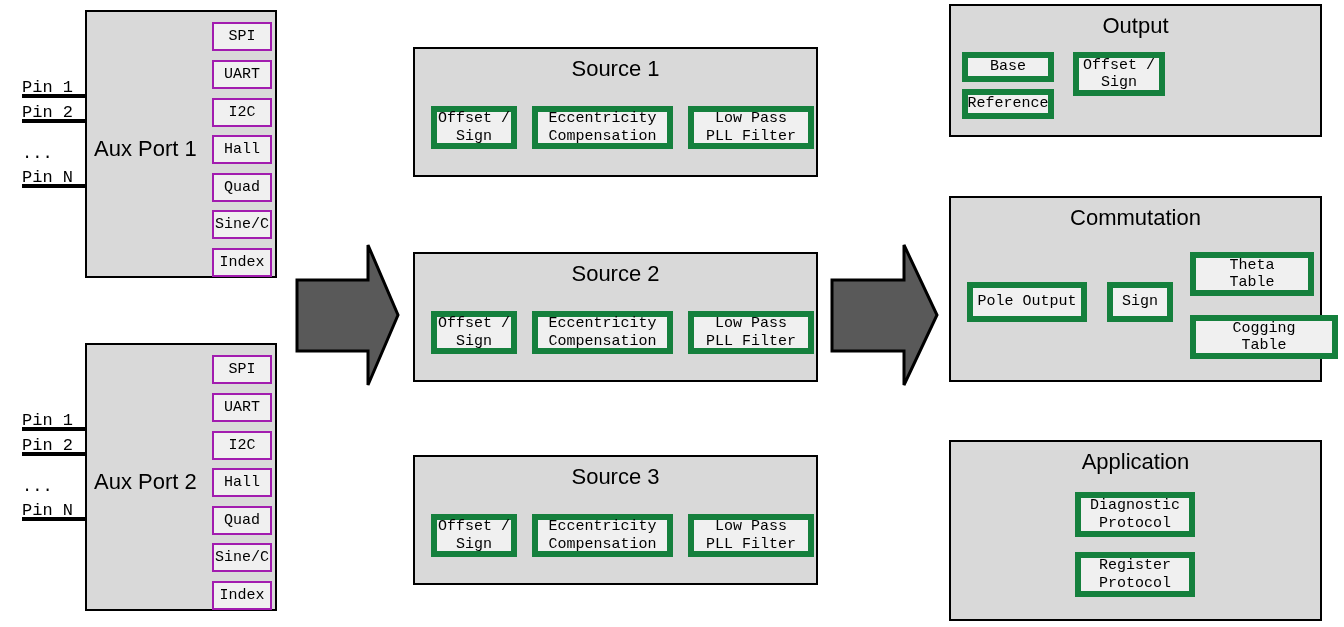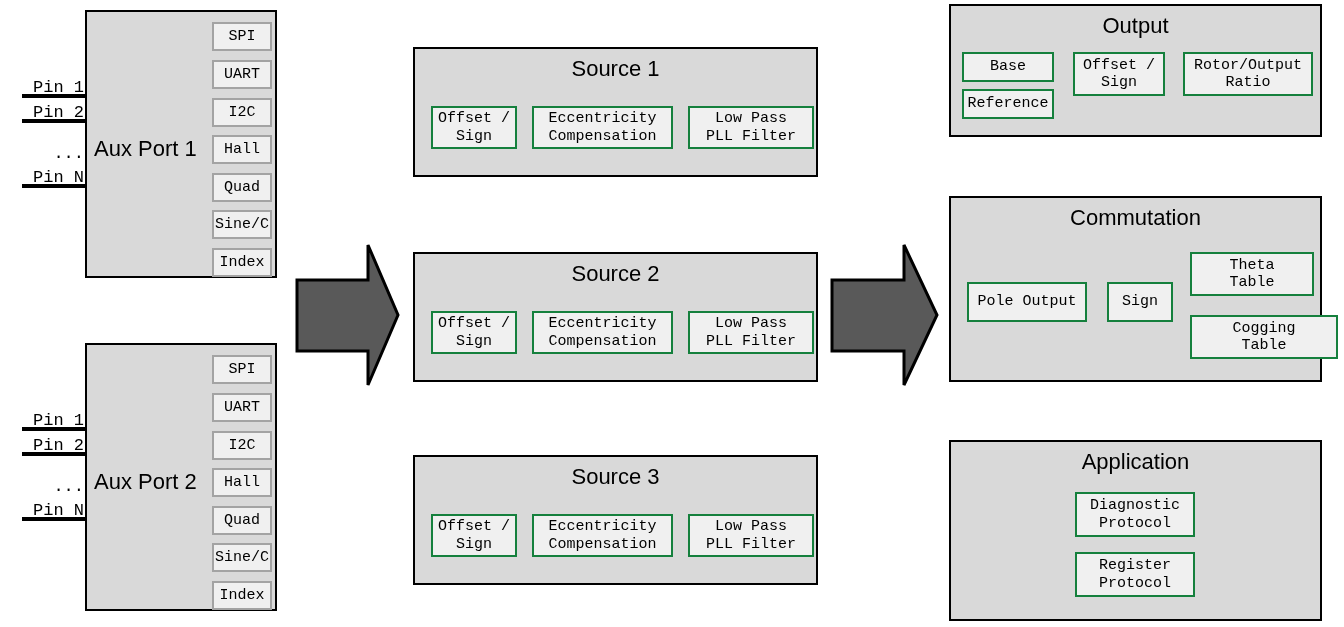--- a/index.html
+++ b/index.html
@@ -29,21 +29,21 @@
     right: 0;
     text-align: center;
     font-family: "Liberation Sans", sans-serif;
     font-size: 22px;
     color: #000000;
     line-height: 1;
   }
   .chip {
     position: absolute;
     background: #f0f0f0;
-    border: 2px solid #15803d;
+    border: 6px solid #15803d;
     box-sizing: border-box;
     font-family: "Liberation Mono", monospace;
     font-size: 15px;
     color: #000000;
     display: flex;
     align-items: center;
     justify-content: center;
     text-align: center;
     line-height: 1.15;
     white-space: pre-line;
@@ -61,39 +61,38 @@
     font-family: "Liberation Sans", sans-serif;
     font-size: 22px;
     color: #000000;
     white-space: nowrap;
   }
   .proto {
     position: absolute;
     width: 60px;
     height: 29px;
     background: #f0f0f0;
-    border: 2px solid #a3a3a3;
+    border: 2px solid #a21caf;
     box-sizing: border-box;
     font-family: "Liberation Mono", monospace;
     font-size: 15px;
     color: #000000;
     display: flex;
     align-items: center;
     justify-content: center;
     line-height: 1;
   }
 
   
   .pin-label {
     position: absolute;
     font-family: "Liberation Mono", monospace;
     font-size: 17px;
     color: #000000;
     white-space: nowrap;
-    text-align: right;
     line-height: 1;
   }
   .pin-line {
     position: absolute;
     height: 4px;
     background: #000000;
   }
 
   
   .arrow {
@@ -191,22 +190,20 @@
     <div class="chip" style="left:273px; top:57px; width:126px; height:43px;">Low Pass
 PLL Filter</div>
   </div>
 
   <div class="panel" style="left:949px; top:4px; width:373px; height:133px;">
     <div class="panel-title" style="top:9px;">Output</div>
     <div class="chip" style="left:11px; top:46px; width:92px; height:30px;">Base</div>
     <div class="chip" style="left:11px; top:83px; width:92px; height:30px;">Reference</div>
     <div class="chip" style="left:122px; top:46px; width:92px; height:44px;">Offset /
 Sign</div>
-    <div class="chip" style="left:232px; top:46px; width:130px; height:44px;">Rotor/Output
-Ratio</div>
   </div>
 
   <div class="panel" style="left:949px; top:196px; width:373px; height:186px;">
     <div class="panel-title" style="top:9px;">Commutation</div>
     <div class="chip" style="left:16px; top:84px; width:120px; height:40px;">Pole Output</div>
     <div class="chip" style="left:156px; top:84px; width:66px; height:40px;">Sign</div>
     <div class="chip" style="left:239px; top:54px; width:124px; height:44px;">Theta
 Table</div>
     <div class="chip" style="left:239px; top:117px; width:148px; height:44px;">Cogging
 Table</div>

